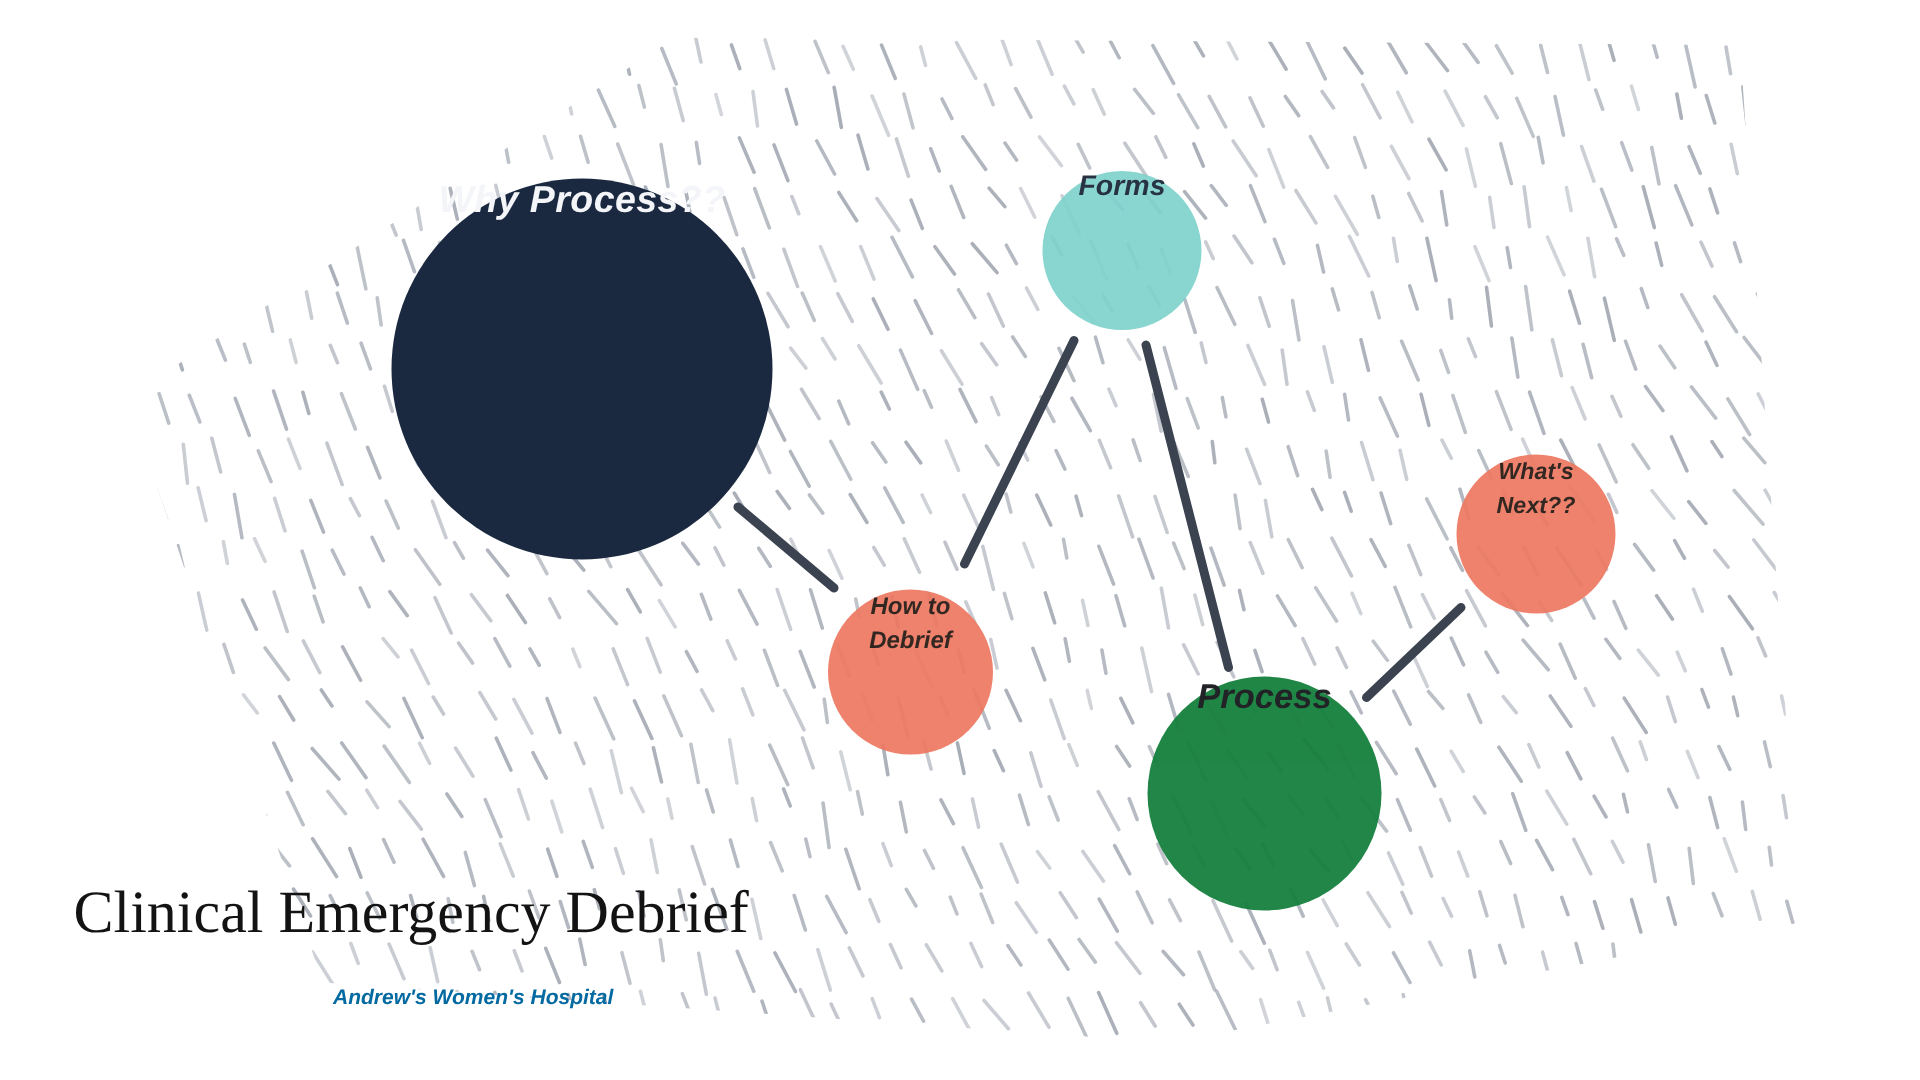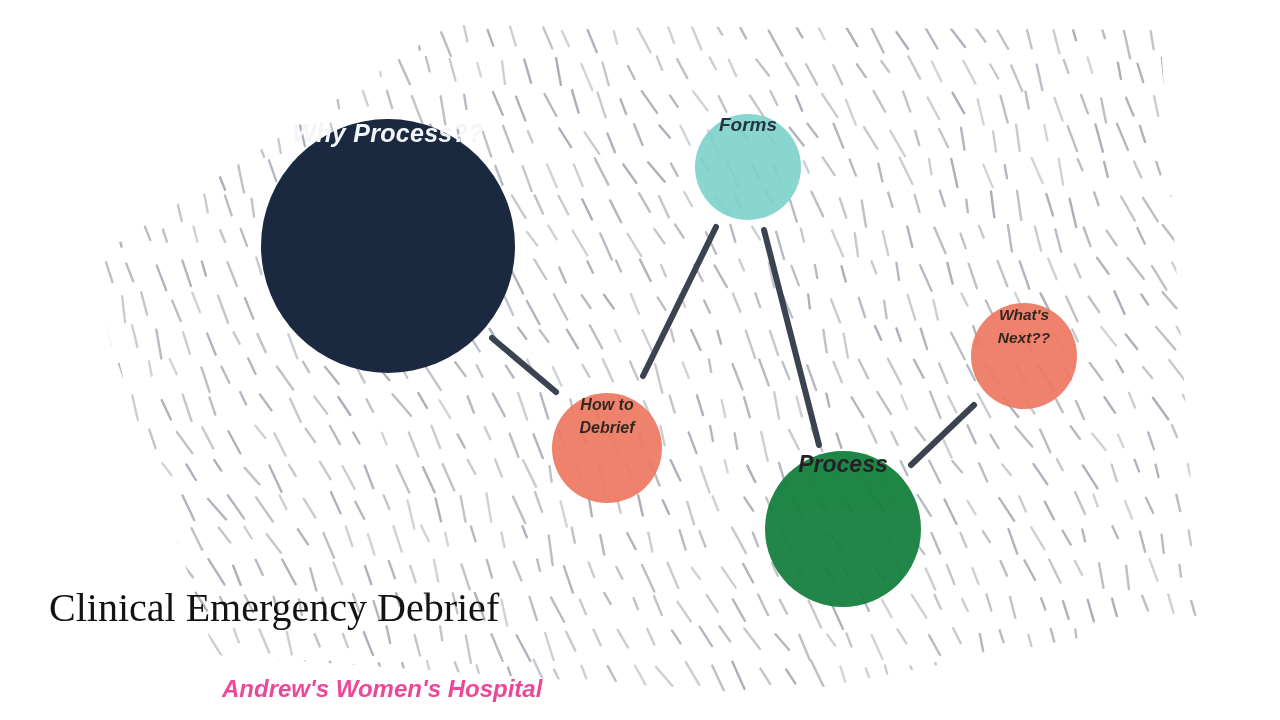--- a/index.html
+++ b/index.html
@@ -34,24 +34,24 @@
   
   .title-block{
     position:absolute;left:28px;top:584px;z-index:4;
     font-family:"Liberation Serif", serif;
     color:#131313;
     font-size:40px;line-height:48px;
     white-space:nowrap;
     margin-left:21px;
   }
   .subtitle{
-    position:absolute;left:222px;top:675px;z-index:4;
+    position:absolute;left:222px;top:656px;z-index:4;
     font-family:"Liberation Sans", sans-serif;
     font-weight:bold;font-style:italic;
-    font-size:24px;color:#ec4899;
+    font-size:14px;color:#0369a1;
     white-space:nowrap;
   }
 </style>
 </head>
 <body>
 
 <div id="stage">
 
   <svg id="dash-layer" width="1280" height="720">
     <defs>

